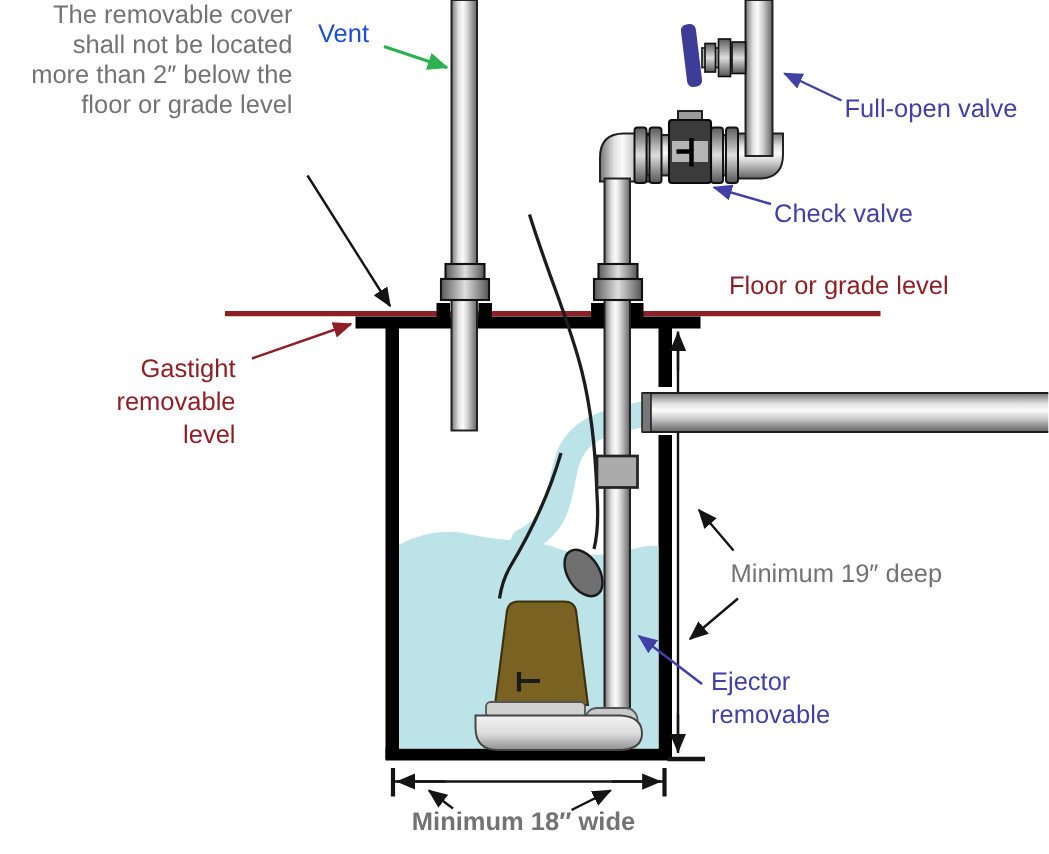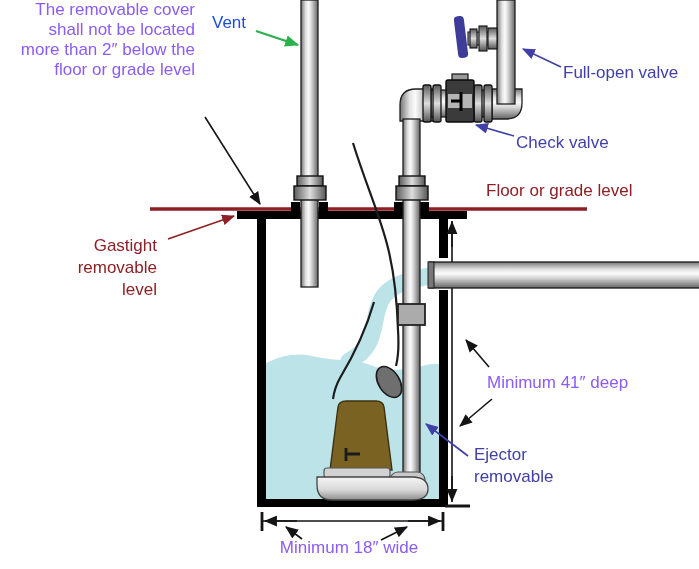--- a/index.html
+++ b/index.html
@@ -1,19 +1,19 @@
 <!DOCTYPE html>
 <html><head>
 <meta charset="utf-8">
 <style>
   html,body{margin:0;padding:0;background:#fff;}
   #stage{position:relative;width:699px;height:569px;background:#fff;overflow:hidden;
          font-family:"Liberation Sans",sans-serif;}
   #diagram{position:absolute;left:0;top:0;}
-  .lbl{position:absolute;font-size:17px;line-height:20px;color:#8b5cf6;
+  .lbl{position:absolute;font-size:17px;line-height:20px;color:#737373;
        white-space:pre-line;}
   .lbl.green{color:#1d4ed8;text-align:center;}
   .lbl.blue{color:#4040a8;}
   .lbl.maroon{color:#8e1f24;}
   .lbl.right{text-align:right;}
   .lbl.center{text-align:center;}
   .lh22{line-height:22px;}
 </style>
 </head>
 <body>
@@ -183,20 +183,20 @@
 <div class="lbl blue" style="left:516px;top:133px;">Check valve</div>
 
 <div class="lbl blue" style="left:563px;top:63px;">Full-open valve</div>
 
 <div class="lbl maroon" style="left:486px;top:181px;">Floor or grade level</div>
 
 <div class="lbl maroon right lh22" style="left:37px;top:235px;width:120px;">Gastight
 removable
 level</div>
 
-<div class="lbl" style="left:487px;top:373px;">Minimum 41″ deep</div>
+<div class="lbl" style="left:487px;top:373px;">Minimum 19″ deep</div>
 
 <div class="lbl blue lh22" style="left:474px;top:444px;">Ejector
 removable</div>
 
-<div class="lbl center" style="left:262px;top:538px;width:174px;">Minimum 18″ wide</div>
+<div class="lbl center" style="left:262px;top:538px;width:174px;font-weight:bold;">Minimum 18″ wide</div>
 
 </div>
 
 </body></html>

